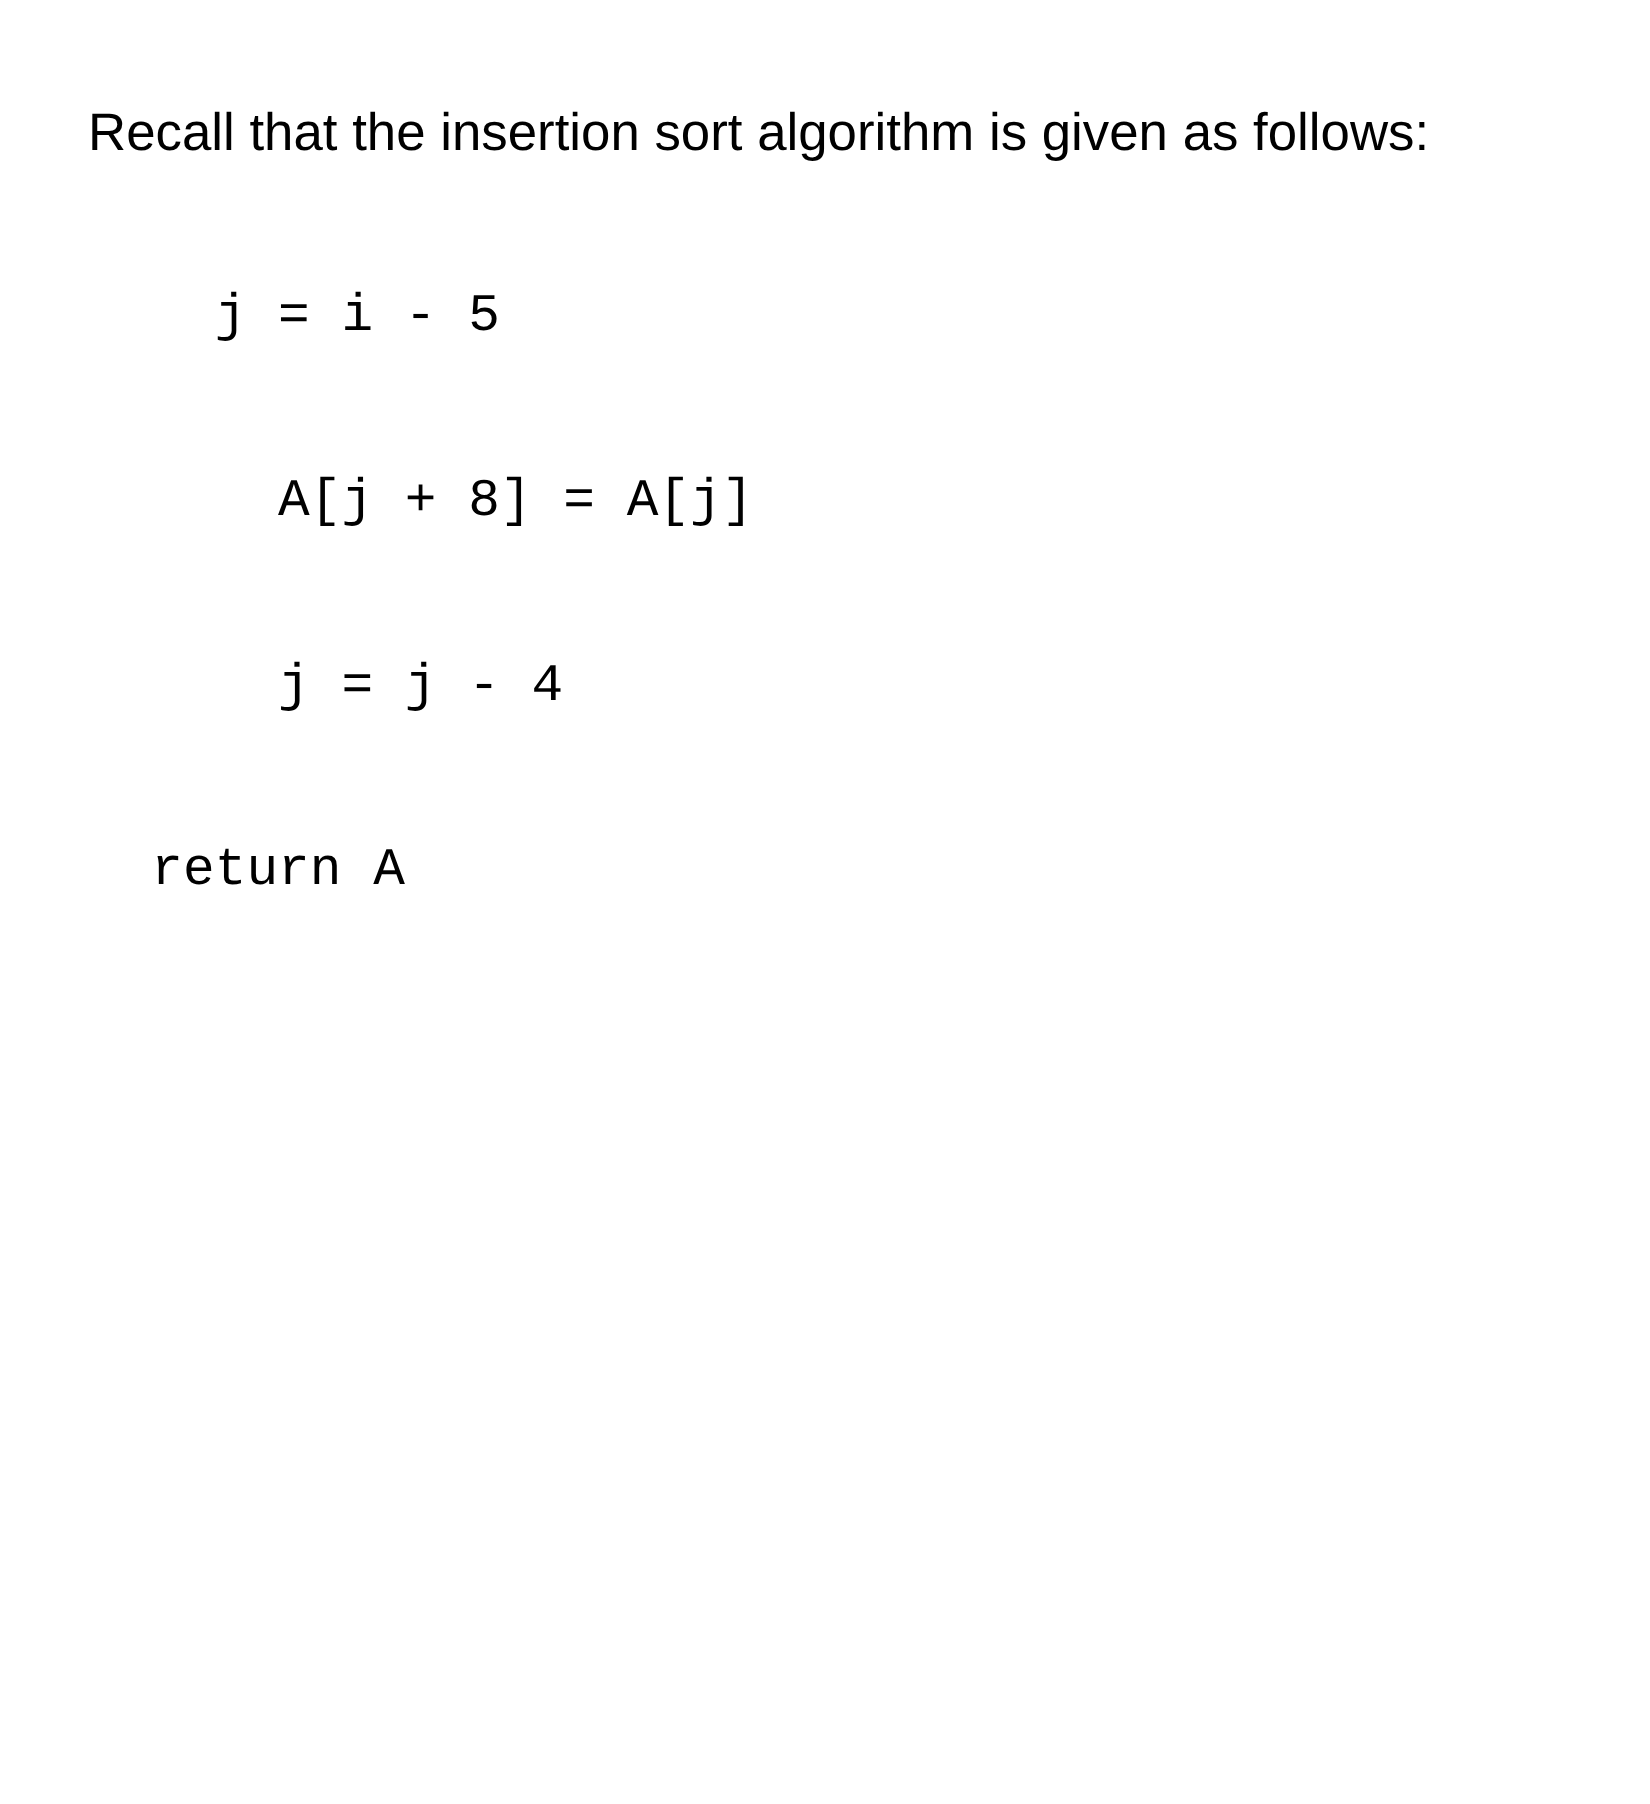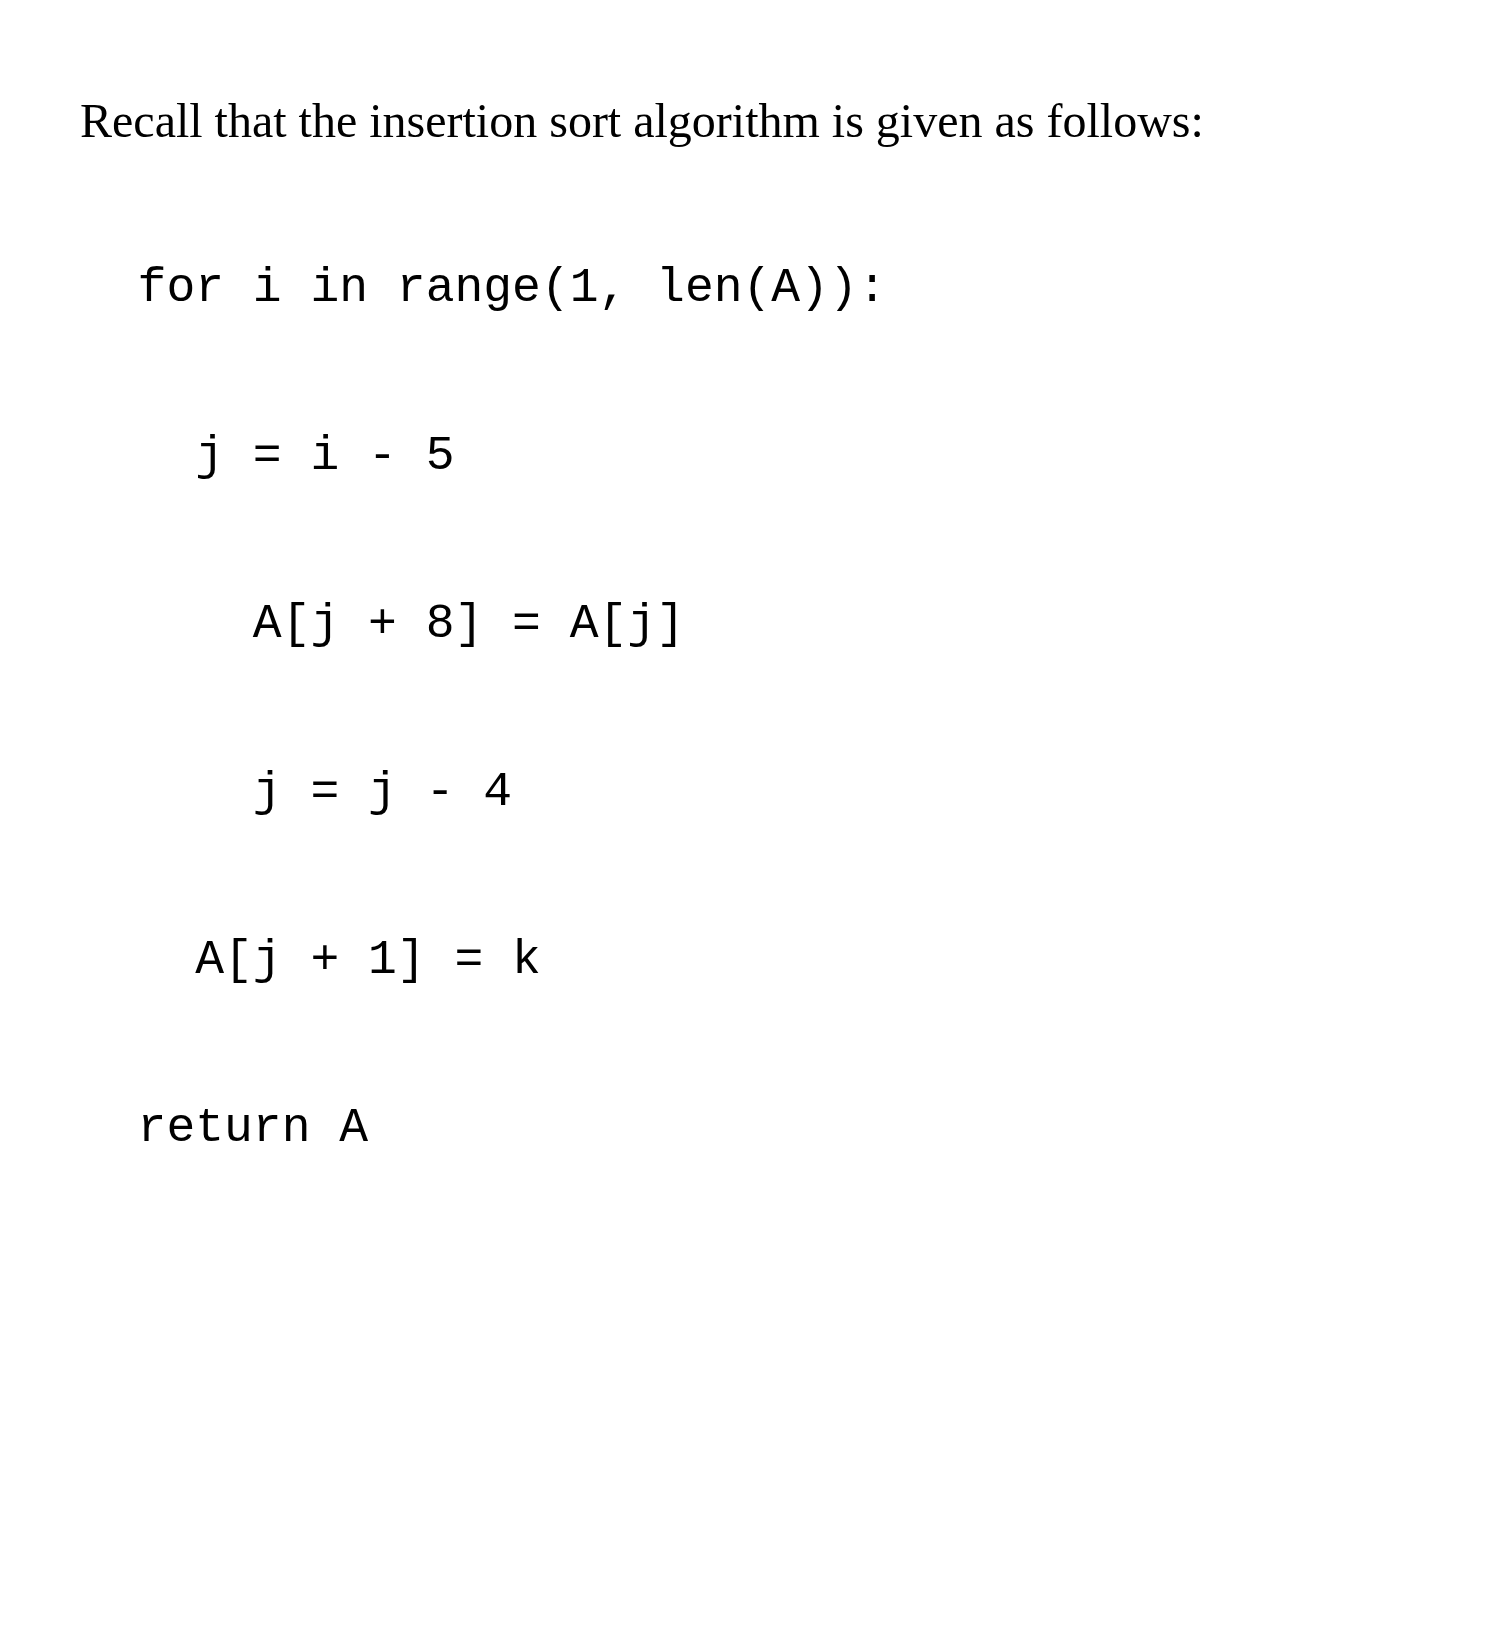--- a/index.html
+++ b/index.html
@@ -13,21 +13,21 @@
       background: #ffffff;
       font-family: -apple-system, BlinkMacSystemFont, "Segoe UI", Helvetica, Arial, sans-serif;
       color: #000000;
       padding: 80px 80px 80px 80px;
     }
     .content {
       font-size: 48px;
       line-height: 1.7;
     }
     .prose {
-      font-family: Liberation Serif, serif;
+      font-family: Liberation Sans, sans-serif;
       font-weight: 400;
     }
     .code {
       font-family: "Courier New", Courier, monospace;
       white-space: pre;
       line-height: 1.75;
       font-size: 48px;
     }
     .para1 {
       margin-bottom: 0px;
@@ -37,20 +37,18 @@
     }
   </style>
 </head>
 <body>
 
 <div class="content">
 
   <div class="prose para1">Recall that the insertion sort algorithm is given as follows:</div>
 
   <div class="code code-block">
-<div>  for i in range(1, len(A)):</div>
 <div>    j = i - 5</div>
 <div>      A[j + 8] = A[j]</div>
 <div>      j = j - 4</div>
-<div>    A[j + 1] = k</div>
 <div>  return A</div></div>
 
 </div>
 
 </body></html>

